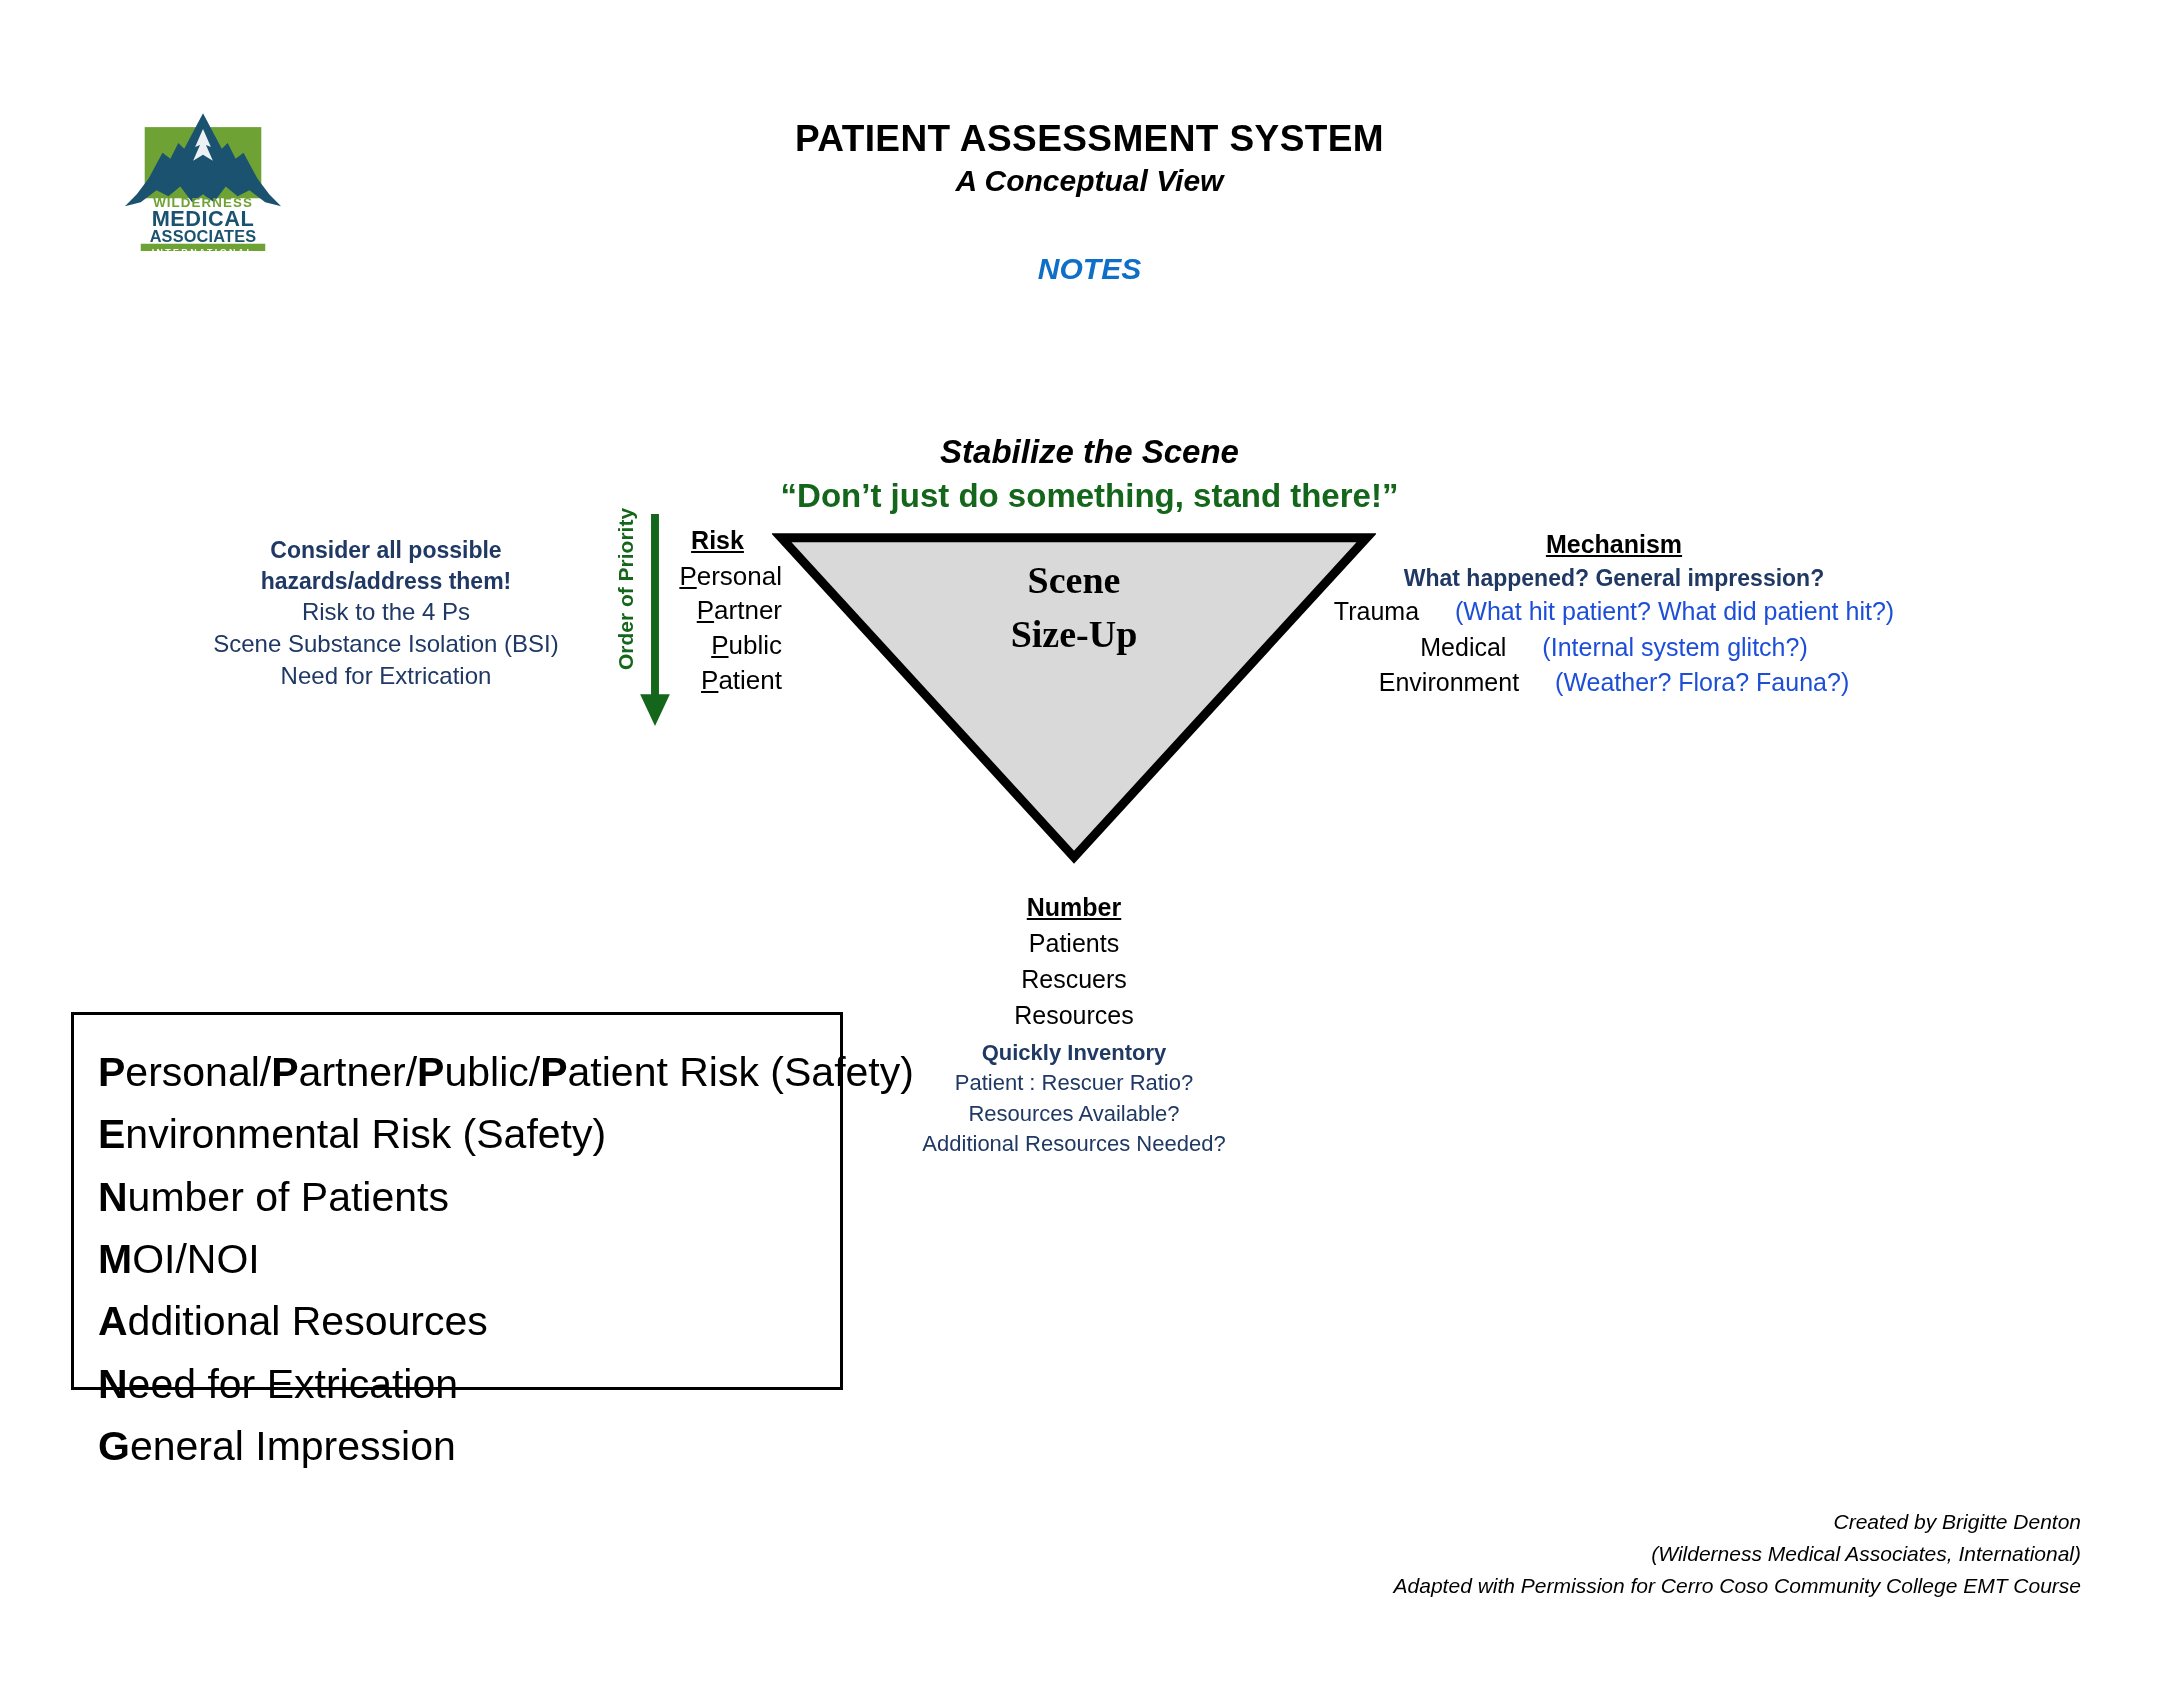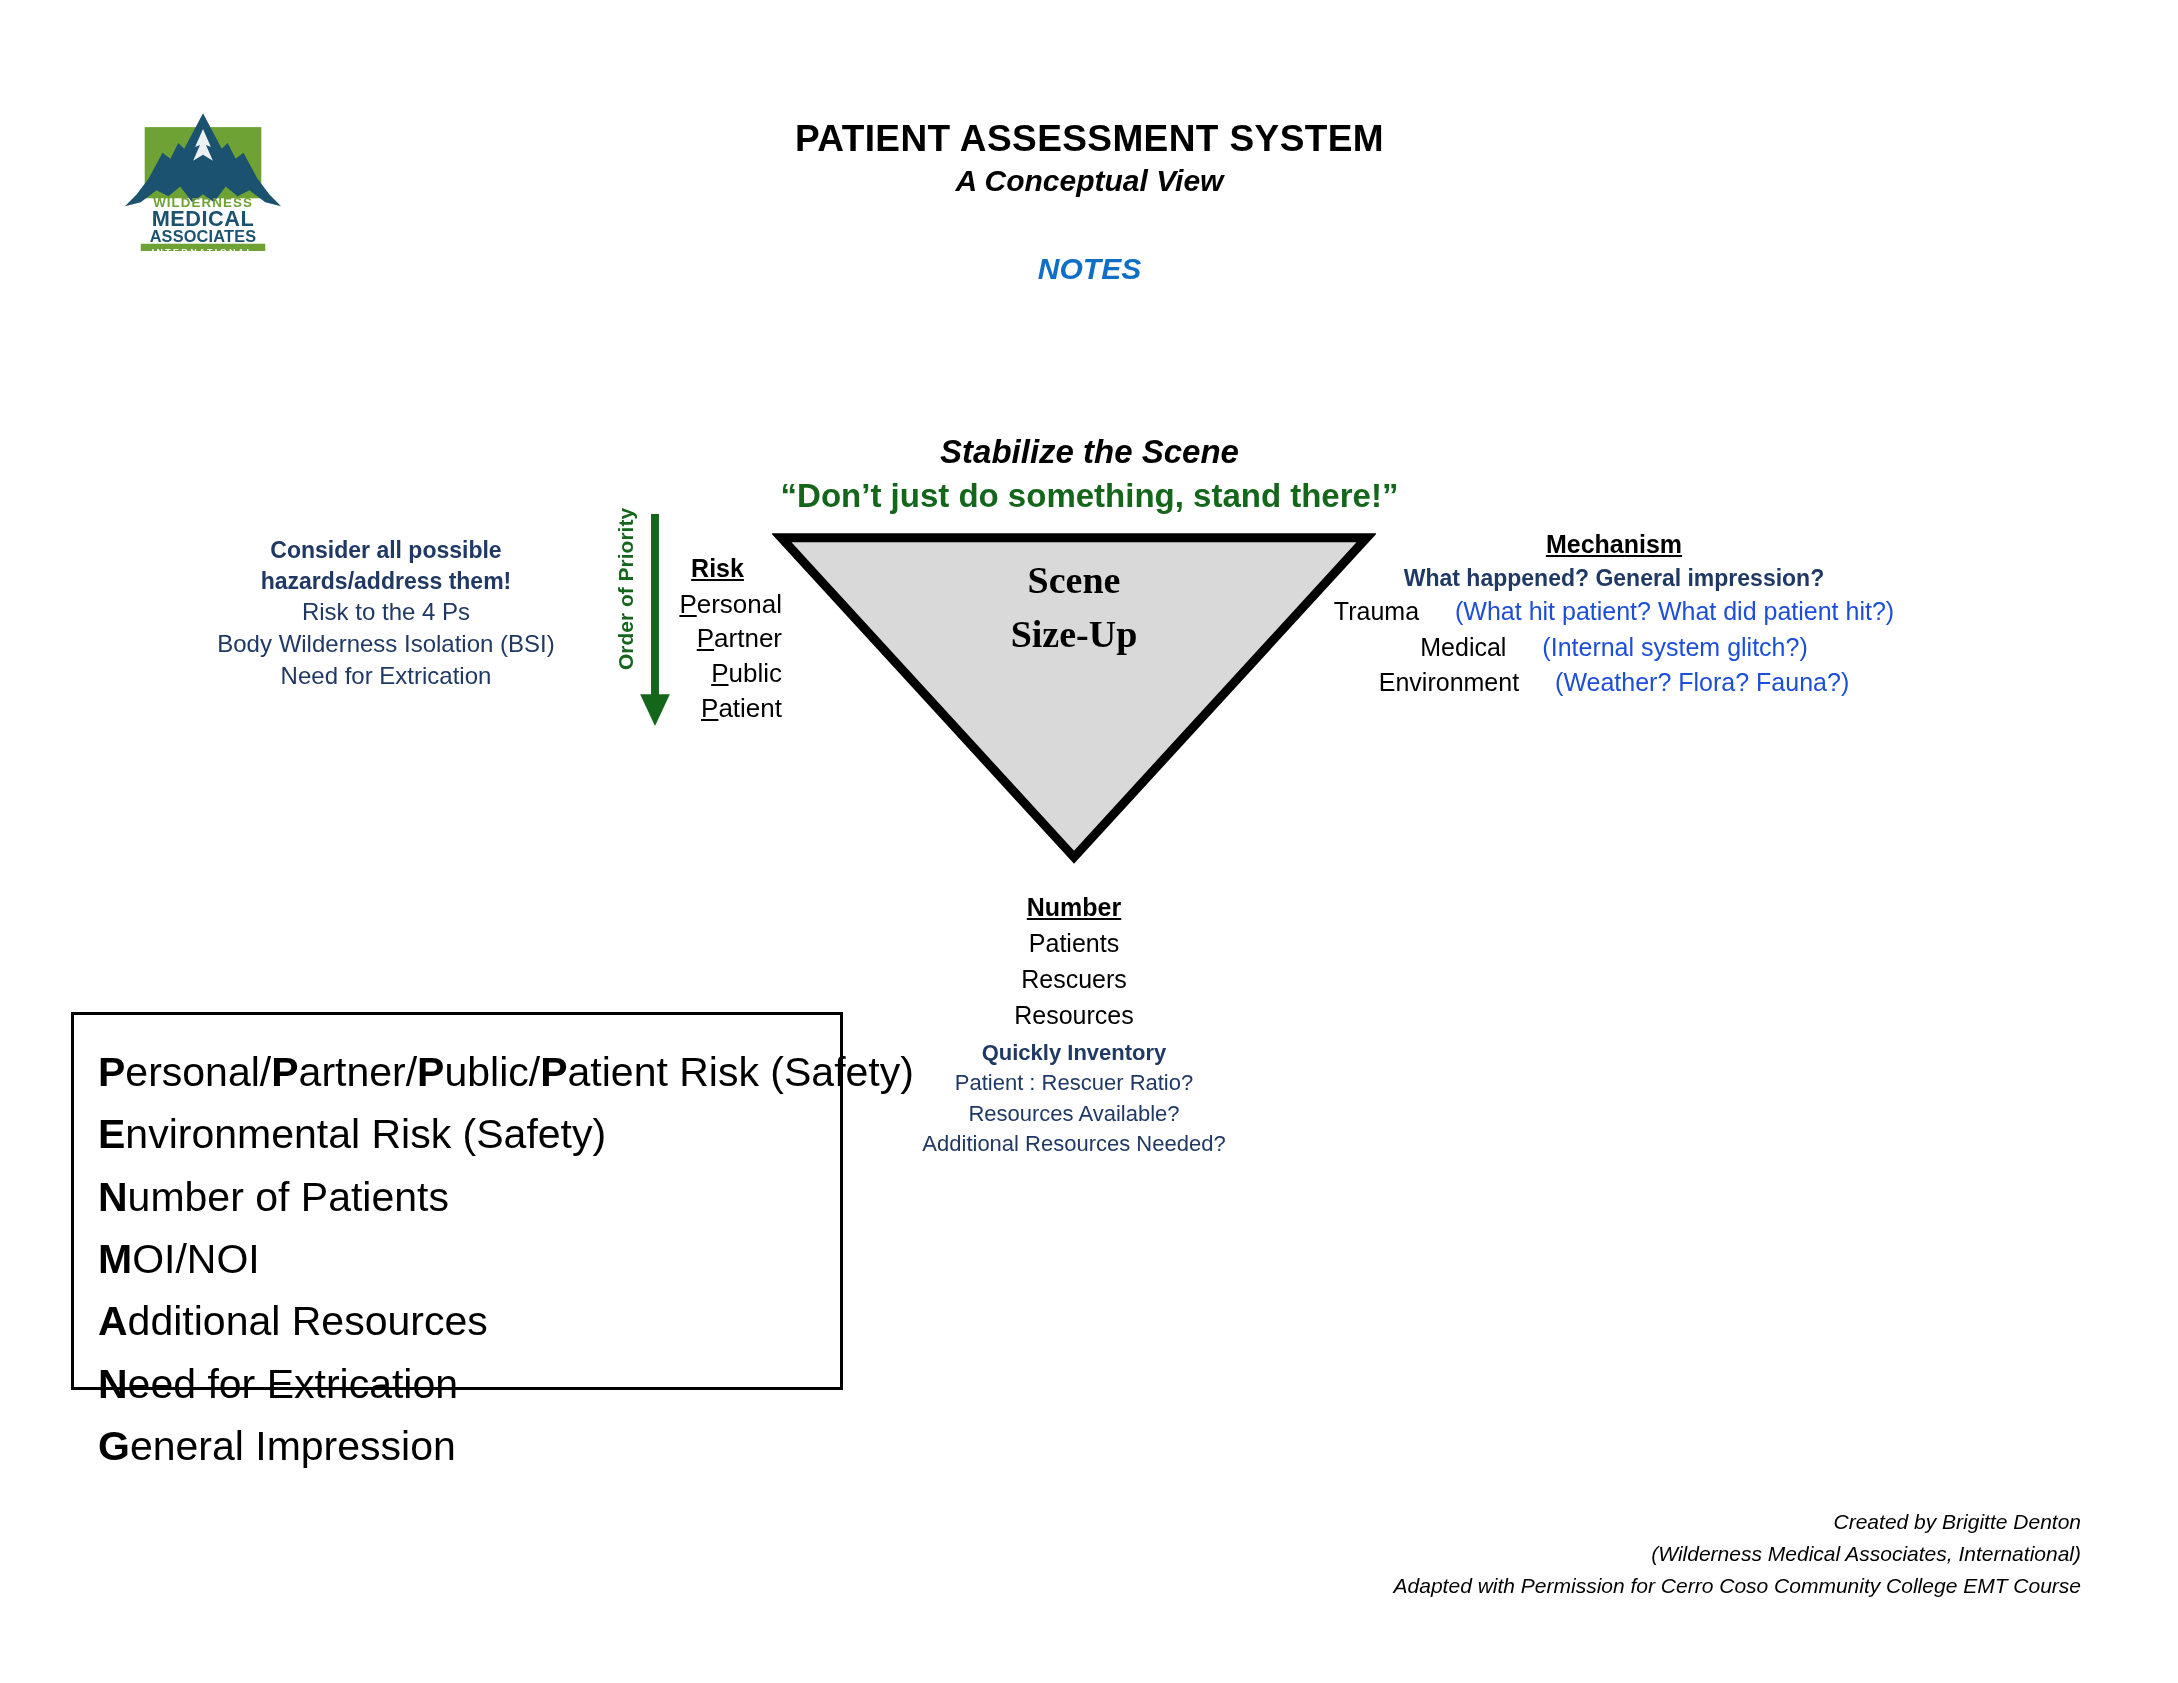--- a/index.html
+++ b/index.html
@@ -153,21 +153,21 @@
     top: 0px;
     width: 42px;
     height: 220px;
   }
   .arrow-down svg { display: block; width: 42px; height: 220px; }
 
   
   .risk {
     position: absolute;
     left: 653px;
-    top: 551px;
+    top: 523px;
     width: 129px;
     text-align: right;
     color: #000;
   }
   .risk .risk-head {
     font-size: 25px;
     font-weight: bold;
     text-decoration: underline;
     line-height: 1.42;
     text-align: center;
@@ -317,21 +317,21 @@
   </div>
   <div class="tri-label">
     <div>Scene</div>
     <div>Size-Up</div>
   </div>
 
   <div class="hazards">
     <div class="hz-bold">Consider all possible</div>
     <div class="hz-bold">hazards/address them!</div>
     <div class="hz-line">Risk to the 4 Ps</div>
-    <div class="hz-line">Body Wilderness Isolation (BSI)</div>
+    <div class="hz-line">Scene Substance Isolation (BSI)</div>
     <div class="hz-line">Need for Extrication</div>
   </div>
 
   <div class="priority">
     <div class="pr-text">Order of Priority</div>
     <div class="arrow-down">
       <svg viewBox="0 0 42 222" xmlns="http://www.w3.org/2000/svg">
         <line x1="21" y1="4" x2="21" y2="192" stroke="#14661B" stroke-width="8"></line>
         <polygon points="6,186 36,186 21,218" fill="#14661B"></polygon>
       </svg>

